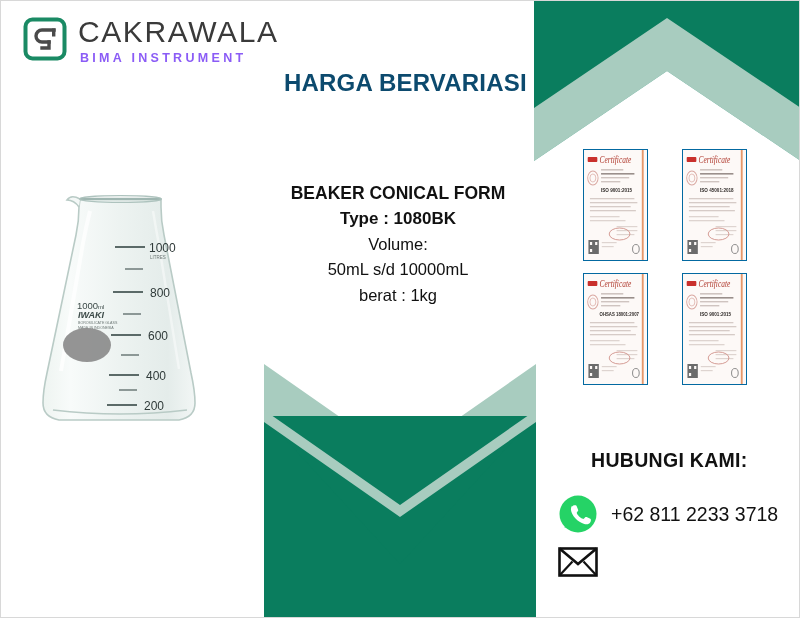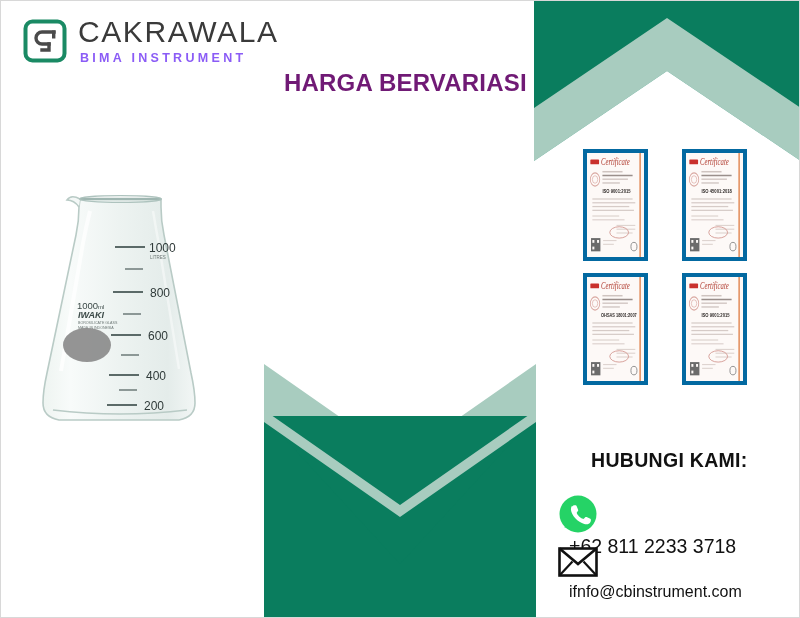--- a/index.html
+++ b/index.html
@@ -42,21 +42,20 @@
     height: 255px;
   }
 
   
   .logo-block {
     position: absolute;
     left: 22px;
     top: 16px;
     z-index: 3;
     display: flex;
-    align-items: center;
     gap: 11px;
   }
   .logo-mark {
     width: 44px;
     height: 44px;
     flex: none;
   }
   .logo-words {
     display: flex;
     flex-direction: column;
@@ -80,21 +79,21 @@
   }
 
   
   .headline {
     position: absolute;
     left: 283px;
     top: 68px;
     z-index: 3;
     font-size: 24px;
     font-weight: 700;
-    color: #701a75;
+    color: #0c4a6e;
     letter-spacing: 0.2px;
     white-space: nowrap;
   }
 
   
   .product-text {
     position: absolute;
     left: 268px;
     top: 180px;
     width: 258px;
@@ -141,21 +140,21 @@
     height: 236px;
     z-index: 3;
     display: grid;
     grid-template-columns: 1fr 1fr;
     grid-template-rows: 1fr 1fr;
     gap: 12px 14px;
   }
   .cert {
     position: relative;
     background: #fdfaf8;
-    border: 4px solid #0369a1;
+    border: 1px solid #0369a1;
     overflow: hidden;
     margin-left: 20px;
   }
   .cert svg { display: block; width: 100%; height: 100%; }
 
   
   .contact-title {
     position: absolute;
     left: 578px;
     top: 448px;
@@ -164,21 +163,21 @@
     font-weight: 700;
     color: #111111;
     letter-spacing: 0.3px;
     white-space: nowrap;
     margin-left: 12px;
   }
   .contact-row {
     position: absolute;
     z-index: 3;
     display: flex;
-    flex-direction: column;
+    align-items: center;
   }
   .contact-row.wa { left: 556px; top: 492px; }
   .contact-row.mail { left: 556px; top: 540px; }
   .contact-icon {
     width: 42px;
     height: 42px;
     flex: none;
   }
   .contact-icon svg { display: block; }
   .contact-text {
@@ -279,20 +278,27 @@
       <text x="44" y="132" font-family="Liberation Sans, sans-serif" font-size="9.5" fill="#3c4a48">1000</text>
       <text x="65" y="132" font-family="Liberation Sans, sans-serif" font-size="6" fill="#3c4a48">ml</text>
       <text x="45" y="141" font-family="Liberation Sans, sans-serif" font-size="9" font-weight="bold" font-style="italic" fill="#3c4a48">IWAKI</text>
       <text x="45" y="147" font-family="Liberation Sans, sans-serif" font-size="3.6" fill="#6b7674">BOROSILICATE GLASS</text>
       <text x="45" y="151.5" font-family="Liberation Sans, sans-serif" font-size="3.6" fill="#6b7674">MADE IN INDONESIA</text>
 
       <ellipse cx="54" cy="168" rx="24" ry="17" fill="#8b8b8b" opacity="0.92"></ellipse>
     </svg>
   </div>
 
+  <div class="product-text">
+    <div class="l1">BEAKER CONICAL FORM</div>
+    <div class="l2">Type : 1080BK</div>
+    <div class="l3">Volume:</div>
+    <div class="l4">50mL s/d 10000mL</div>
+    <div class="l5">berat : 1kg</div>
+  </div>
 
   <div class="cert-grid">
 
     <div class="cert">
       <svg viewBox="0 0 85 110" preserveAspectRatio="none">
         <rect x="0" y="0" width="85" height="110" fill="#fdf9f7"></rect>
         <rect x="78" y="0" width="2.5" height="110" fill="#d9621f" opacity="0.65"></rect>
         <rect x="5" y="7" width="13" height="5" rx="1" fill="#c9302c"></rect>
         <text x="21" y="13" font-family="Liberation Serif, serif" font-size="10" font-style="italic" fill="#b03a2e">Certificate</text>
         <circle cx="12" cy="28" r="7" fill="none" stroke="#d9a7a0" stroke-width="1.2"></circle>
@@ -444,16 +450,15 @@
 
   <div class="contact-row mail">
     <span class="contact-icon">
       <svg viewBox="0 0 42 42" width="42" height="42">
         <rect x="2.5" y="7.5" width="37" height="27" fill="#ffffff" stroke="#111111" stroke-width="2.6"></rect>
         <path d="M2.5 7.5 L21 23 L39.5 7.5" fill="none" stroke="#111111" stroke-width="2.6"></path>
         <path d="M2.5 34.5 L15.5 20.5" fill="none" stroke="#111111" stroke-width="2.2"></path>
         <path d="M39.5 34.5 L26.5 20.5" fill="none" stroke="#111111" stroke-width="2.2"></path>
       </svg>
     </span>
-    <span class="contact-text">ifnfo@cbinstrument.com</span>
   </div>
 
 </div>
 
 </body></html>

